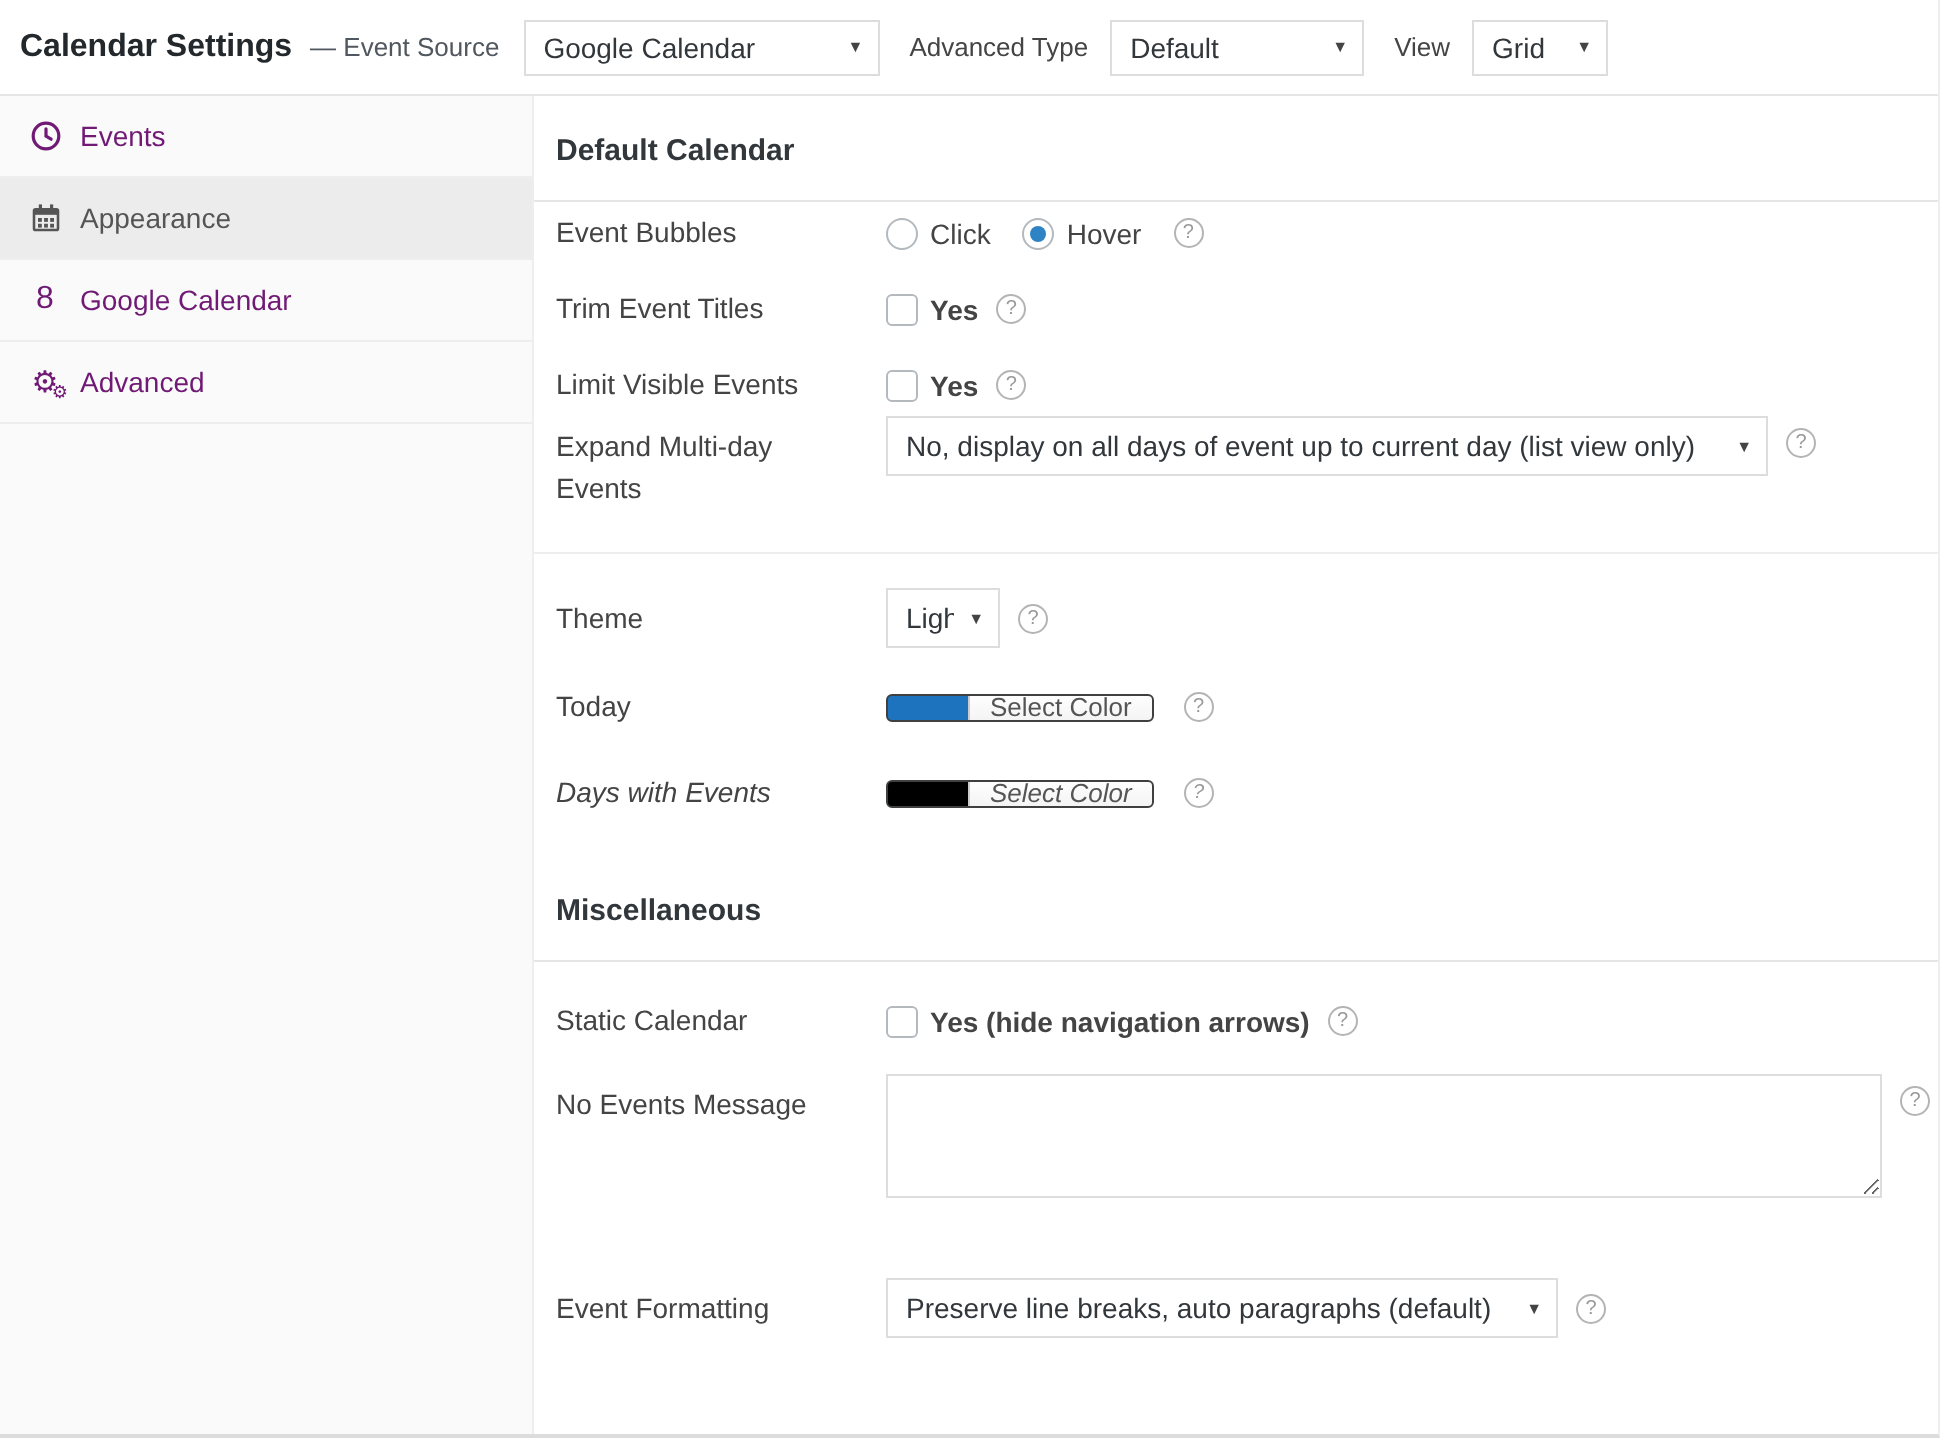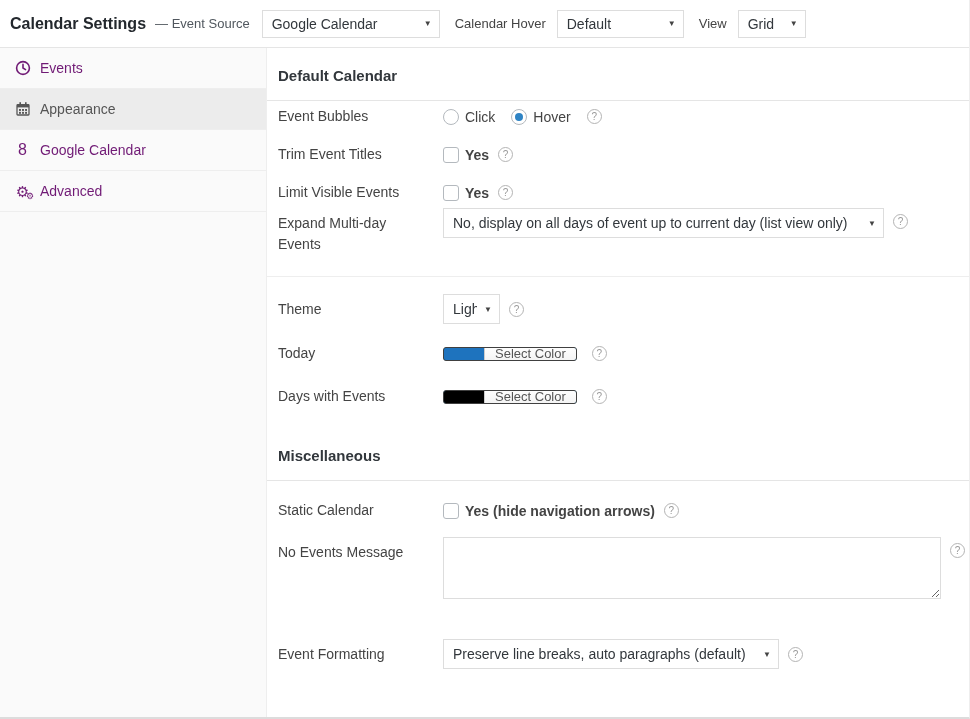--- a/index.html
+++ b/index.html
@@ -68,21 +68,21 @@
   }
   .row.top { align-items: start; }
   .row.top .f-label { padding-top: 5px; }
   .f-label { font-size: 14px; color: #444; line-height: 21px; padding-right: 18px; }
   .control { display: flex; align-items: center; }
   .control.top { align-items: flex-start; }
   .mt14 { margin-top: 5px; }
   .mt16 { margin-top: 16px; }
   .mt17 { margin-top: 17px; }
   .mt19 { margin-top: 19px; }
-  .mt22 { margin-top: 22px; }
+  .mt22 { margin-top: 22px; font-style: italic; }
   .mt24 { margin-top: 40px; }
   
   .radio {
     width: 16px; height: 16px; flex-shrink: 0;
     border: 1px solid #b4b9be; border-radius: 50%;
     background: #fff; margin-right: 6px;
     display: inline-flex; align-items: center; justify-content: center;
     cursor: pointer;
   }
   .radio .dot { width: 8px; height: 8px; border-radius: 50%; }
@@ -125,21 +125,21 @@
 
 <div class="page">
 
   <div class="topbar">
     <span class="h-title">Calendar Settings</span>
     <span class="h-sub">— Event Source</span>
     <div class="sel w-es">
       <span class="txt">Google Calendar</span>
       <span class="arrow">▼</span>
     </div>
-    <span class="h-label">Calendar Hover</span>
+    <span class="h-label">Advanced Type</span>
     <div class="sel w-ct">
       <span class="txt">Default</span>
       <span class="arrow">▼</span>
     </div>
     <span class="h-label">View</span>
     <div class="sel w-view">
       <span class="txt">Grid</span>
       <span class="arrow">▼</span>
     </div>
   </div>

